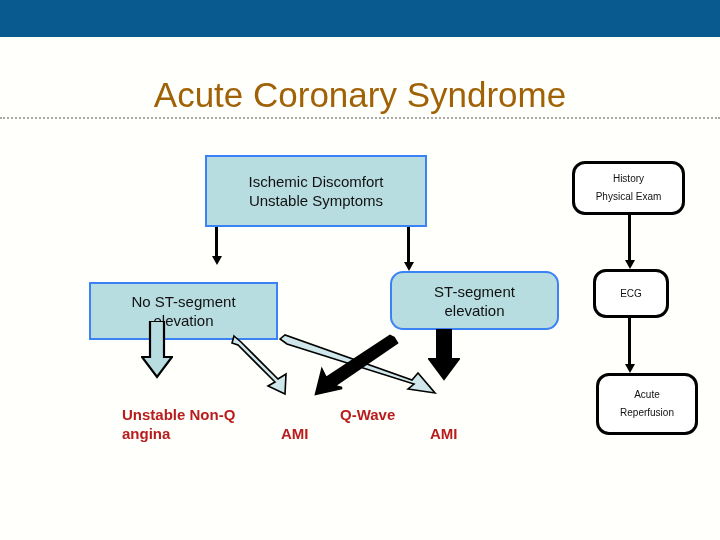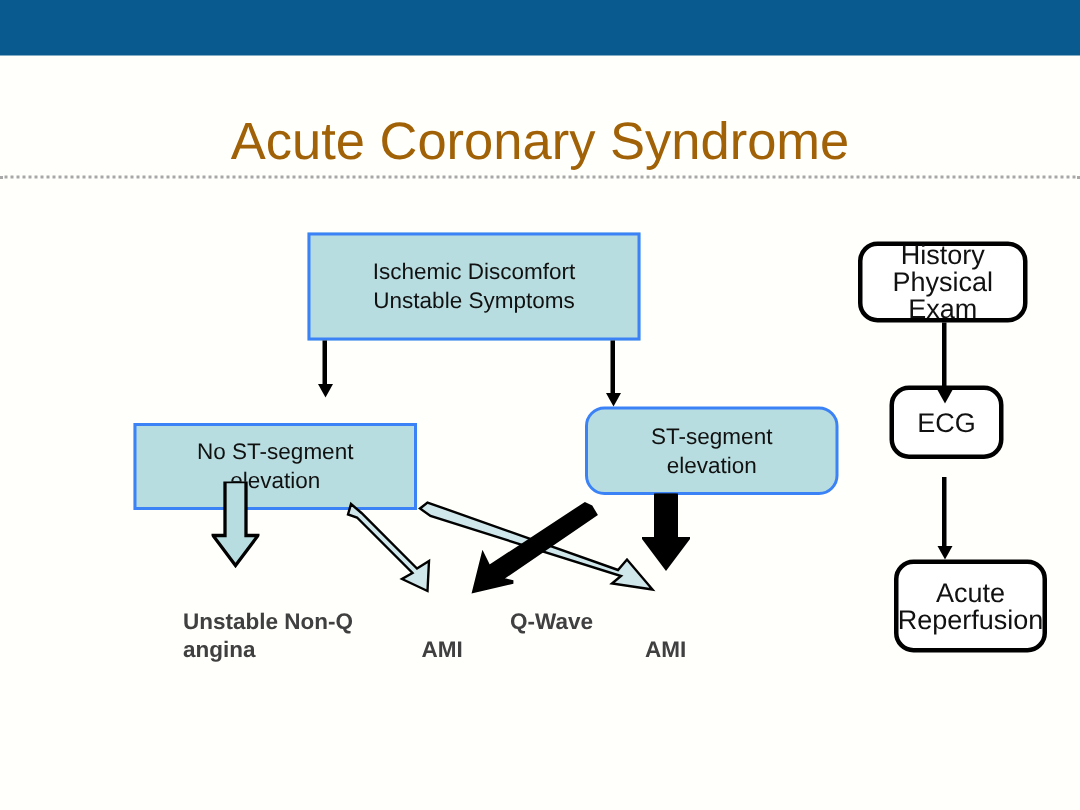--- a/index.html
+++ b/index.html
@@ -60,41 +60,41 @@
     align-items: center;
     justify-content: center;
     text-align: center;
     font-size: 15px;
     line-height: 19px;
   }
   .box.rounded {
     background: #ffffff;
     border: 3px solid #000000;
     border-radius: 13px;
-    font-size: 18px;
+    font-size: 10px;
     line-height: 18px;
   }
   .box .txt {
     display: block;
     white-space: pre-line;
   }
 
   
   #box-ischemic      { left: 205px; top: 155px; width: 222px; height: 72px; }
   #box-ischemic .txt { text-align: center; }
   #box-history       { left: 572px; top: 161px; width: 113px; height: 54px; }
   #box-nost          { left: 89px;  top: 249px; width: 189px; height: 58px; margin-top: 33px; }
   #box-st            { left: 390px; top: 271px; width: 169px; height: 59px; border-radius: 13px; }
-  #box-ecg           { left: 593px; top: 257px; width: 76px;  height: 49px; text-align: center; }
+  #box-ecg           { left: 593px; top: 269px; width: 76px;  height: 49px; text-align: center; }
   #box-reperf        { left: 596px; top: 373px; width: 102px; height: 62px; }
 
   
   .label {
     position: absolute;
-    color: #404040;
+    color: #b91c1c;
     font-size: 15px;
     line-height: 19px;
     font-weight: bold;
     white-space: pre-line;
   }
   #lbl-unstable { left: 122px; top: 405px; width: 150px; }
   #lbl-nonq-ami { left: 281px; top: 424px; width: 60px; }
   #lbl-qwave    { left: 340px; top: 405px; width: 80px; }
   #lbl-qwave-ami{ left: 430px; top: 424px; width: 60px; }
 

